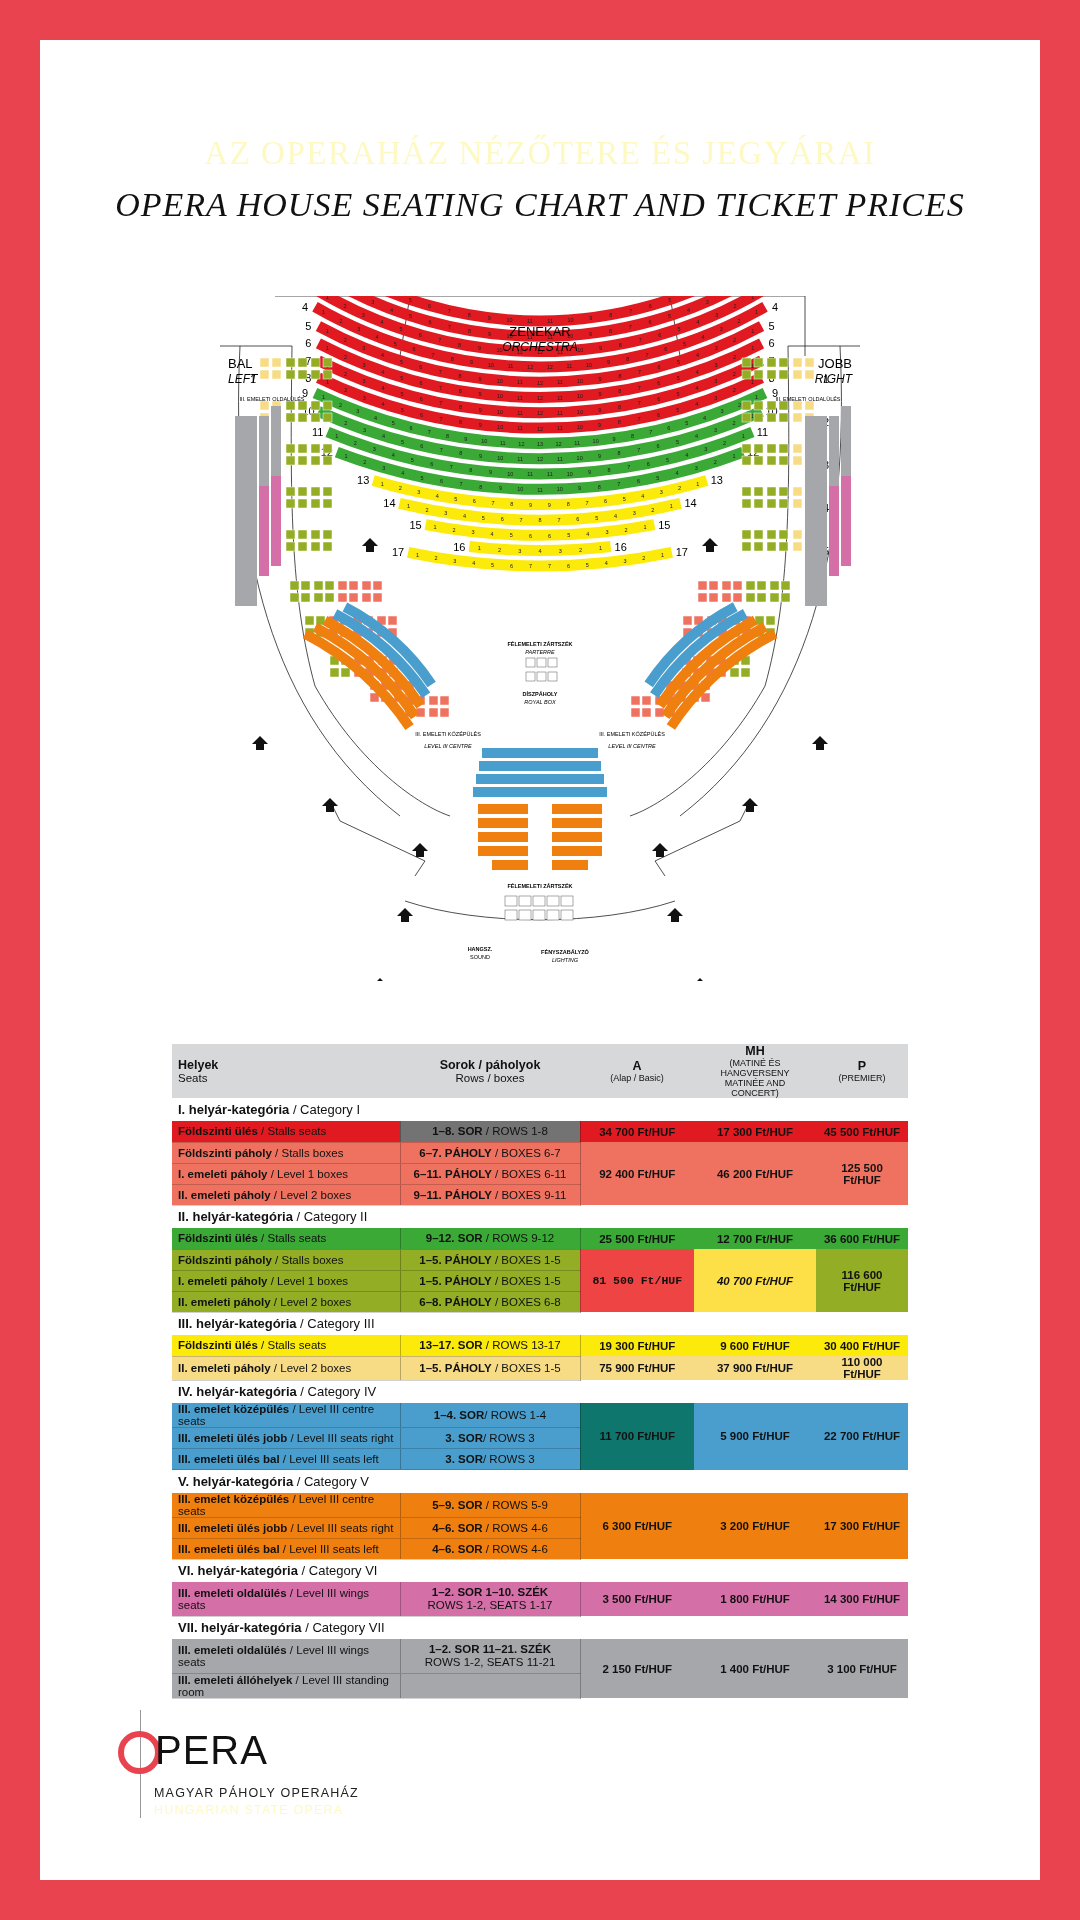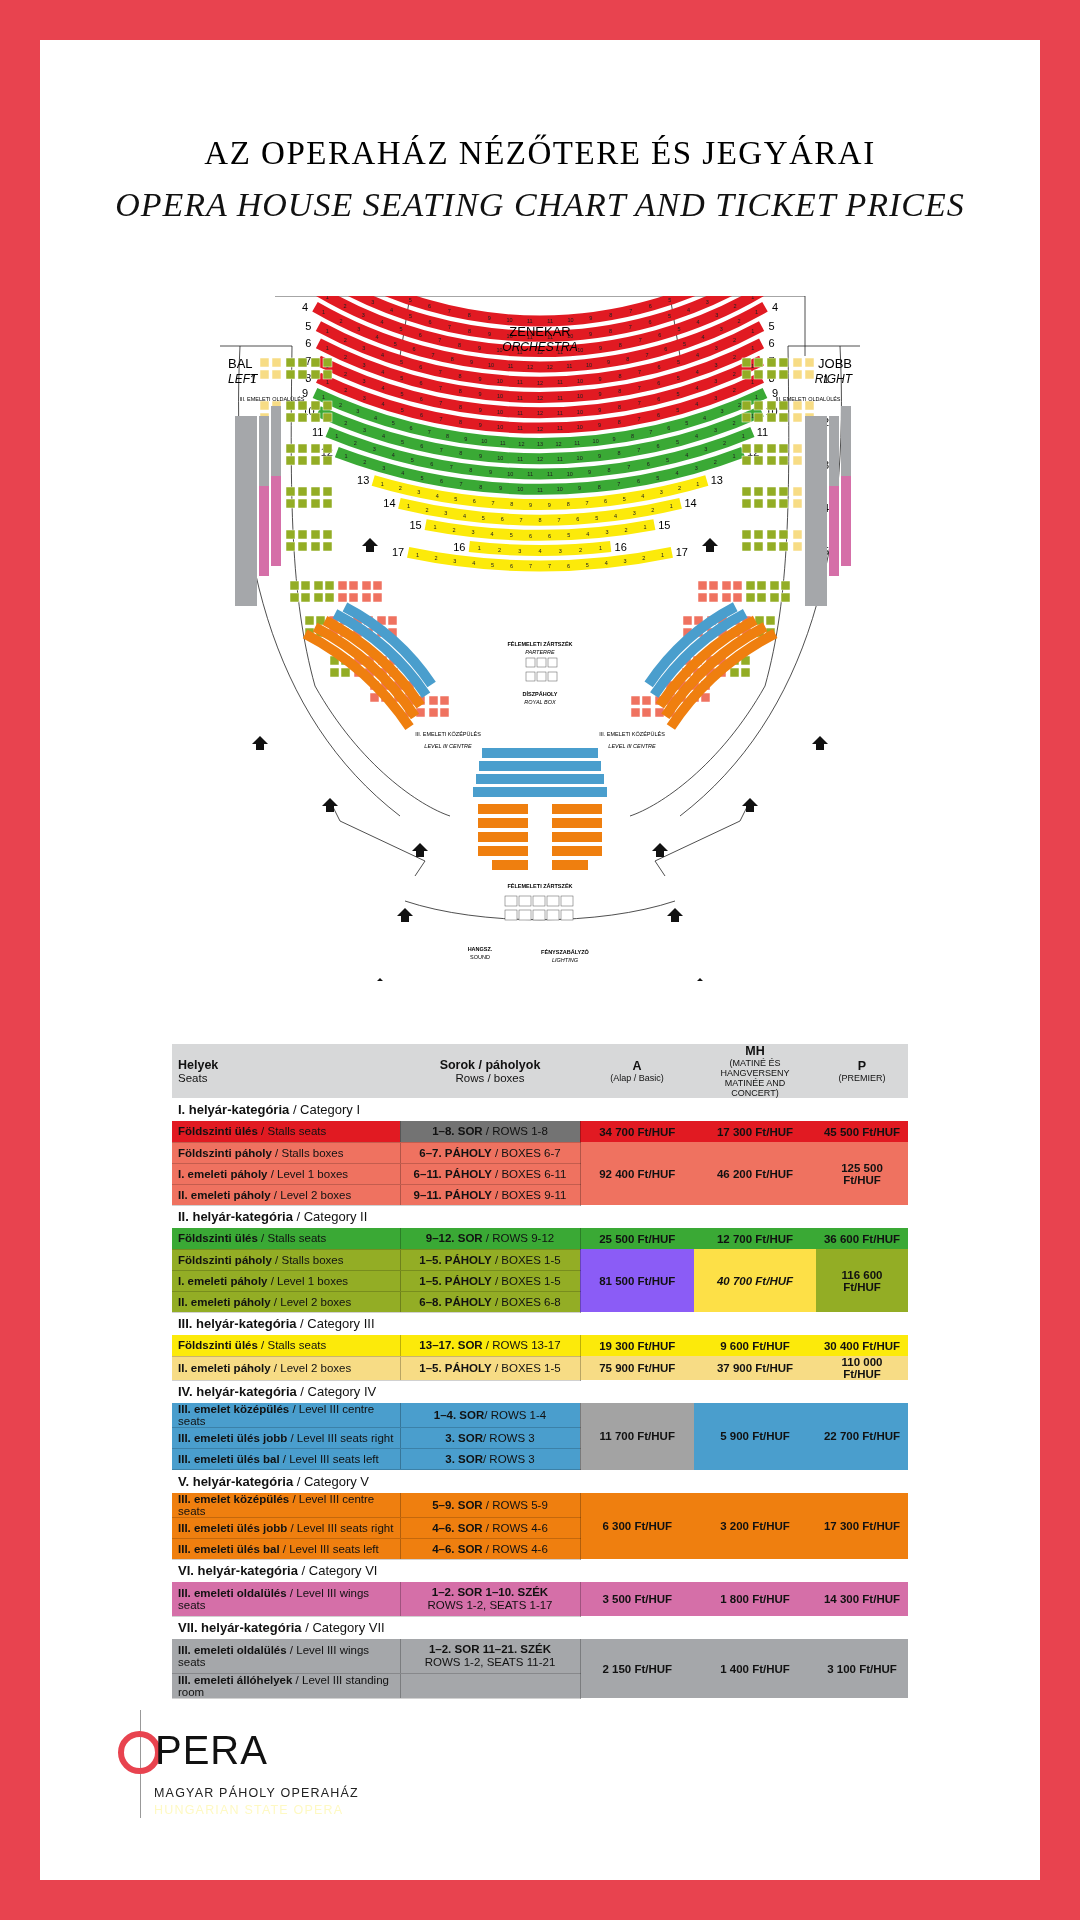--- a/index.html
+++ b/index.html
@@ -1,19 +1,19 @@
 <!DOCTYPE html>
 <html><head>
 <meta charset="utf-8">
 <style>
   * { box-sizing: border-box; margin: 0; padding: 0; }
   html, body { width: 1080px; height: 1920px; background: #e8434f; overflow: hidden; }
   body { position: relative; font-family: "Liberation Sans", sans-serif; }
   .page { position: absolute; left: 40px; top: 40px; width: 1000px; height: 1840px; background: #ffffff; }
-  .title-hu { position: absolute; left: 0; top: 135px; width: 1080px; text-align: center; font-family: "Liberation Serif", serif; font-size: 33px; letter-spacing: 1.5px; color: #000000; }
+  .title-hu { position: absolute; left: 0; top: 135px; width: 1080px; text-align: center; font-family: "Liberation Serif", serif; font-size: 33px; letter-spacing: 1.5px; color: #fef9c3; }
   .title-en { position: absolute; left: 0; top: 186px; width: 1080px; text-align: center; font-family: "Liberation Serif", serif; font-style: italic; font-size: 34px; letter-spacing: 1px; color: #111; }
   #map { position: absolute; left: 220px; top: 296px; width: 640px; height: 685px; }
   #map text { font-family: "Liberation Sans", sans-serif; }
 
   .price-table { position: absolute; left: 172px; top: 1044px; width: 736px; border-collapse: collapse; font-family: "Liberation Sans", sans-serif; }
   .price-table td, .price-table th { font-size: 11.5px; color: #111; padding: 0 6px; vertical-align: middle; }
   .price-table thead th { background: #d7d8d9; height: 50px; font-weight: normal; }
   .price-table thead th.h-seats { text-align: left; }
   .price-table thead .strong { font-weight: bold; font-size: 12.5px; display: block; }
   .price-table thead .small { font-size: 9px; display: block; }
@@ -1125,21 +1125,21 @@
       <tr class="r" style="background: rgb(58, 169, 53);">
         <td class="c-seat" style="background: rgb(58, 169, 53);"><span class="b">Földszinti ülés</span><span> / Stalls seats</span></td>
         <td class="c-rows" style="background: rgb(58, 169, 53);"><span class="b">9–12. SOR</span><span> / ROWS 9-12</span></td>
         <td class="c-price" rowspan="1" style="background: rgb(58, 169, 53); margin-top: 21px;">25 500 Ft/HUF</td>
         <td class="c-price" rowspan="1" style="background: rgb(58, 169, 53);">12 700 Ft/HUF</td>
         <td class="c-price" rowspan="1" style="background: rgb(58, 169, 53);">36 600 Ft/HUF</td>
       </tr>
       <tr class="r" style="background: rgb(147, 173, 37);">
         <td class="c-seat" style="background: rgb(147, 173, 37);"><span class="b">Földszinti páholy</span><span> / Stalls boxes</span></td>
         <td class="c-rows" style="background: rgb(147, 173, 37);"><span class="b">1–5. PÁHOLY</span><span> / BOXES 1-5</span></td>
-        <td class="c-price" rowspan="3" style="background: #8b5cf6;">81 500 Ft/HUF</td>
+        <td class="c-price" rowspan="3" style="background: #ef4444; font-family: Liberation Mono, monospace;">81 500 Ft/HUF</td>
         <td class="c-price" rowspan="3" style="background: #fde047; font-style: italic;">40 700 Ft/HUF</td>
         <td class="c-price" rowspan="3" style="background: rgb(147, 173, 37);">116 600 Ft/HUF</td>
       </tr>
       <tr class="r" style="background: rgb(147, 173, 37);">
         <td class="c-seat" style="background: rgb(147, 173, 37);"><span class="b">I. emeleti páholy</span><span> / Level 1 boxes</span></td>
         <td class="c-rows" style="background: rgb(147, 173, 37);"><span class="b">1–5. PÁHOLY</span><span> / BOXES 1-5</span></td>
       </tr>
       <tr class="r" style="background: rgb(147, 173, 37);">
         <td class="c-seat" style="background: rgb(147, 173, 37);"><span class="b">II. emeleti páholy</span><span> / Level 2 boxes</span></td>
         <td class="c-rows" style="background: rgb(147, 173, 37);"><span class="b">6–8. PÁHOLY</span><span> / BOXES 6-8</span></td>
@@ -1160,21 +1160,21 @@
         <td class="c-price" rowspan="1" style="background: rgb(247, 220, 133);">75 900 Ft/HUF</td>
         <td class="c-price" rowspan="1" style="background: rgb(247, 220, 133);">37 900 Ft/HUF</td>
         <td class="c-price" rowspan="1" style="background: rgb(247, 220, 133);">110 000 Ft/HUF</td>
       </tr>
       <tr class="cat-row">
         <td colspan="5"><span class="b">IV. helyár-kategória</span><span> / Category IV</span></td>
       </tr>
       <tr class="r" style="background: rgb(74, 158, 205);">
         <td class="c-seat" style="background: rgb(74, 158, 205);"><span class="b">III. emelet középülés</span><span> / Level III centre seats</span></td>
         <td class="c-rows" style="background: rgb(74, 158, 205); text-align: center;"><span class="b">1–4. SOR</span><span>/ ROWS 1-4</span></td>
-        <td class="c-price" rowspan="3" style="background: #a3a3a3; margin-top: 8px;">11 700 Ft/HUF</td>
+        <td class="c-price" rowspan="3" style="background: #0f766e; margin-top: 8px;">11 700 Ft/HUF</td>
         <td class="c-price" rowspan="3" style="background: rgb(74, 158, 205);">5 900 Ft/HUF</td>
         <td class="c-price" rowspan="3" style="background: rgb(74, 158, 205);">22 700 Ft/HUF</td>
       </tr>
       <tr class="r" style="background: rgb(74, 158, 205);">
         <td class="c-seat" style="background: rgb(74, 158, 205);"><span class="b">III. emeleti ülés jobb</span><span> / Level III seats right</span></td>
         <td class="c-rows" style="background: rgb(74, 158, 205);"><span class="b">3. SOR</span><span>/ ROWS 3</span></td>
       </tr>
       <tr class="r" style="background: rgb(74, 158, 205);">
         <td class="c-seat" style="background: rgb(74, 158, 205);"><span class="b">III. emeleti ülés bal</span><span> / Level III seats left</span></td>
         <td class="c-rows" style="background: rgb(74, 158, 205);"><span class="b">3. SOR</span><span>/ ROWS 3</span></td>

